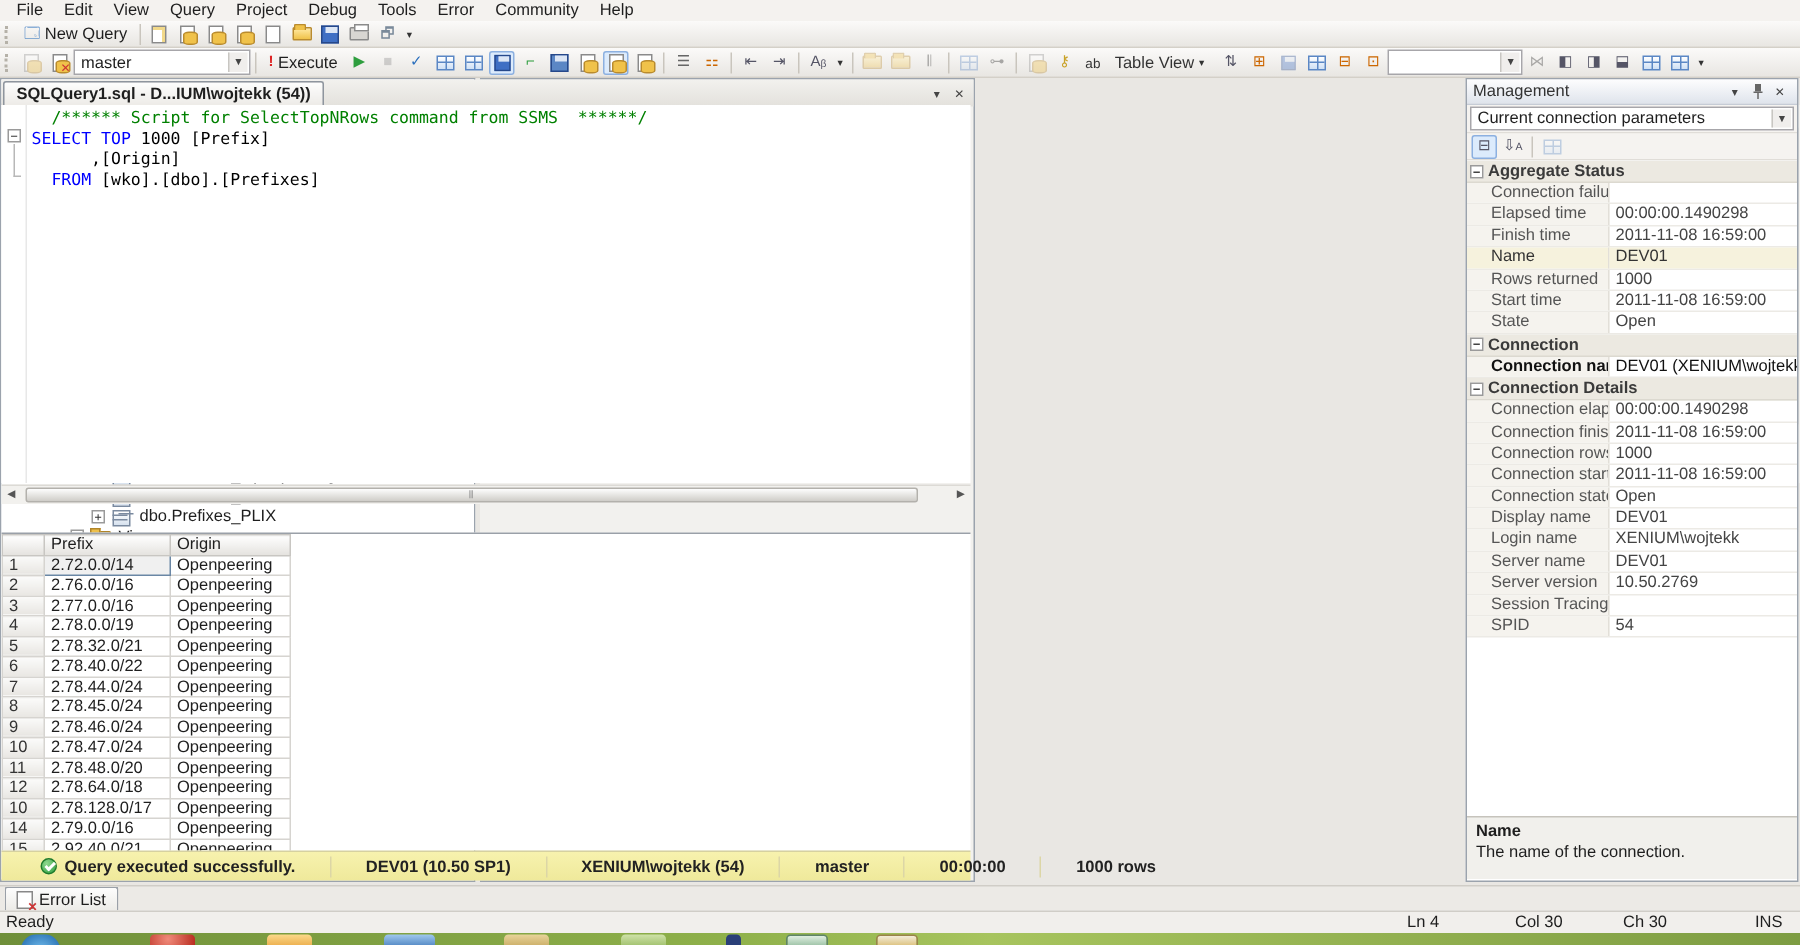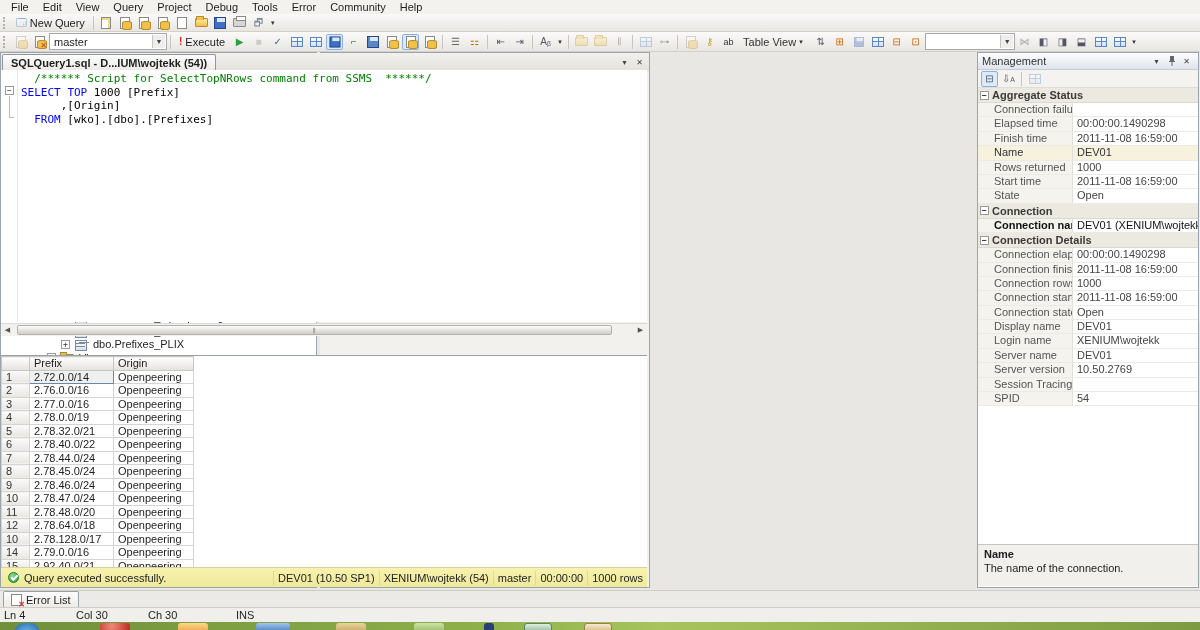--- a/index.html
+++ b/index.html
@@ -95,21 +95,21 @@
   .grid-table { border-collapse:collapse; table-layout:fixed; }
   .grid-table th, .grid-table td { border:1px solid #d6d4d0; height:13.5px; padding:0 4px; text-align:left; font-weight:normal; overflow:hidden; white-space:nowrap; }
   .grid-table th { background:linear-gradient(#fefefe,#e4e2de); border-color:#c8c6c2; }
   .grid-table td.rownum { background:linear-gradient(#fbfbfa,#e8e6e2); color:#333; }
   .grid-table td.selcell { border:1px solid #6a87a5; background:#f0f0f0; }
   .col-num { width:28px; } .col-prefix { width:84px; } .col-origin { width:80px; }
   #grid-vscroll { top:303px; height:212px; right:1px; }
 
   
   #query-status { position:absolute; left:1px; top:515px; width:646px; height:20px; background:linear-gradient(#f7f2ae,#efe99b); border-top:1px solid #d6d1a0; display:flex; align-items:center; color:#222; }
-  .qs-cell { padding:0 4px; border-left:1px solid #dcd6a6; height:14px; line-height:14px; white-space:nowrap; }
+  .qs-cell { padding:0 23px; border-left:1px solid #dcd6a6; height:14px; line-height:14px; white-space:nowrap;font-weight:bold; }
   .qs-msg { flex:1; border-left:none; display:flex; align-items:center; }
   .ok-icon { width:11px; height:11px; border-radius:50%; background:radial-gradient(circle at 35% 30%,#8fd98f,#2f9e3f); border:1px solid #1d7a2c; margin:0 5px 0 3px; position:relative; flex:none; }
   .ok-icon:after { content:""; position:absolute; left:2px; top:2px; width:5px; height:2px; border-left:2px solid #fff; border-bottom:2px solid #fff; transform:rotate(-45deg); }
 
   
   #properties { left:977px; top:0; width:222px; height:536px; }
   #prop-combo-row { height:19px; padding:1px 2px; background:#f5f3f0; border-bottom:1px solid #e0ddd8; }
   #prop-combo { width:100%; height:16px; }
   #prop-toolbar { height:18px; display:flex; align-items:center; padding-left:2px; background:#f5f3f0; border-bottom:1px solid #e0ddd8; }
   #prop-grid { height:438px; overflow:hidden; background:#fff; }
@@ -683,20 +683,26 @@
         <span class="ttl-btn">▾</span>
         <span class="ttl-btn">
           <svg width="8" height="10" viewBox="0 0 8 10">
               <rect x="2" y="0" width="4" height="5" fill="#666"></rect>
               <rect x="1" y="5" width="6" height="1" fill="#666"></rect>
               <rect x="3.5" y="6" width="1" height="4" fill="#666"></rect>
             </svg>
         </span>
         <span class="ttl-btn">✕</span>
       </div>
+      <div id="prop-combo-row">
+        <div id="prop-combo" class="combo">
+          <span>Current connection parameters</span>
+          <span class="arrow">▼</span>
+        </div>
+      </div>
       <div id="prop-toolbar">
         <div class="tb-icon boxed">
             <span class="glyph" style="color:#556;">⊟</span>
           </div>
         <div class="tb-icon">
             <span class="glyph" style="color:#556;">⇩<span style="font-size:7px;">A</span></span>
           </div>
         <div class="tb-sep"></div>
         <div class="tb-icon dis">
             <span class="pg-grid"></span>
@@ -800,20 +806,21 @@
   </div>
 
   <div id="error-strip">
     <div id="error-tab">
       <span class="err-icon"></span>
       <span>Error List</span>
     </div>
   </div>
 
   <div id="status-bar">
+    <div id="sb-ready" class="sb">Ready</div>
     <div class="sb sb-fixed">Ln 4</div>
     <div class="sb sb-fixed">Col 30</div>
     <div class="sb sb-fixed">Ch 30</div>
     <div id="sb-ins" class="sb">INS</div>
   </div>
 
   <div id="taskbar">
     <div class="tb-nub" style="left:14px;width:26px;background:radial-gradient(circle at 50% 120%,#79c4f2,#1c63a8);border-radius:12px 12px 0 0;"></div>
     <div class="tb-nub" style="left:100px;width:30px;background:radial-gradient(circle at 40% 30%,#f08a7a,#b7281c);"></div>
     <div class="tb-nub" style="left:178px;width:30px;background:linear-gradient(#fbd98a,#e8a23c);"></div>

